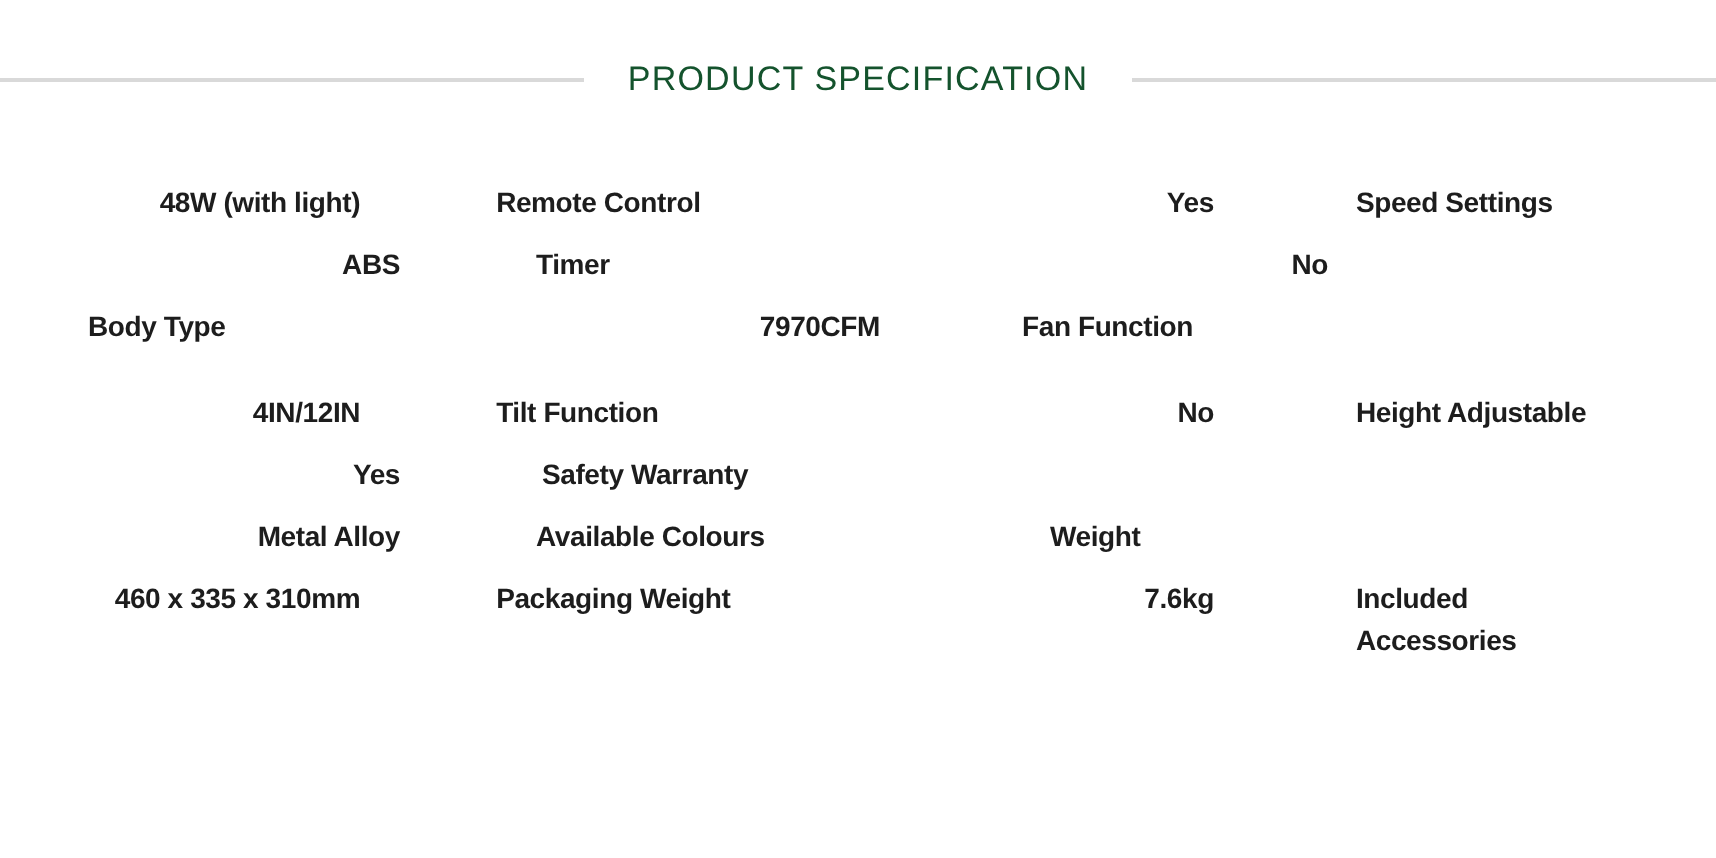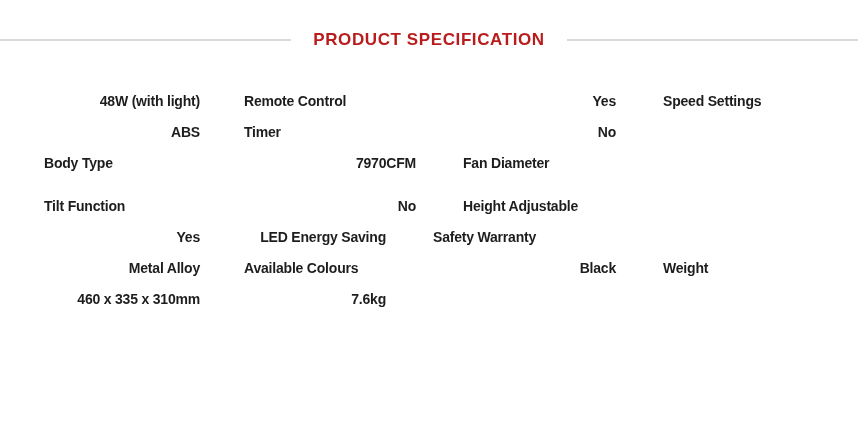--- a/index.html
+++ b/index.html
@@ -2,30 +2,30 @@
 <html><head>
 <meta charset="utf-8">
 <style>
   * { margin:0; padding:0; box-sizing:border-box; }
   html,body { width:858px; height:429px; background:#ffffff; overflow:hidden; }
   body { font-family:"Liberation Sans", sans-serif; color:#1d1d1d; }
 
   .spec-header { display:flex; align-items:center; margin-top:30px; }
   .divider { flex:1; height:2px; background:#d9d9d9; }
   .spec-title {
-    font-size:17px; font-weight:700; letter-spacing:0.6px;
-    line-height:20px; color:#b91c1c; padding:0 22px; white-space:nowrap;
+    font-size:17px; font-weight:400; letter-spacing:0.6px;
+    line-height:20px; color:#14532d; padding:0 22px; white-space:nowrap;
   }
 
   .spec-table {
     margin-top:41px;
     font-size:14px; font-weight:700; letter-spacing:-0.2px;
     line-height:21px; color:#1d1d1d;
   }
-  .spec-row { display:flex; margin-bottom:10px; }
+  .spec-row { display:flex; margin-bottom:10px;gap:24px; }
   .spec-row.group-start { margin-top:22px; }
 
   .c1 { width:200px; text-align:right; }
   .c2 { width:230px; padding-left:44px; }
   .c3 { width:186px; text-align:right; }
   .c4 { width:242px; padding-left:47px; padding-right:45px; }
 </style>
 </head>
 <body>
 
@@ -46,41 +46,42 @@
 
   <div class="spec-row">
     <div class="c1">ABS</div>
     <div class="c2">Timer</div>
     <div class="c3">No</div>
   </div>
 
   <div class="spec-row">
     <div class="c2">Body Type</div>
     <div class="c3">7970CFM</div>
-    <div class="c4">Fan Diameter</div>
+    <div class="c4">Fan Function</div>
   </div>
 
   <div class="spec-row group-start">
+    <div class="c1">4IN/12IN</div>
     <div class="c2">Tilt Function</div>
     <div class="c3">No</div>
     <div class="c4">Height Adjustable</div>
   </div>
 
   <div class="spec-row">
     <div class="c1">Yes</div>
-    <div class="c3">LED Energy Saving</div>
     <div class="c4">Safety Warranty</div>
   </div>
 
   <div class="spec-row">
     <div class="c1">Metal Alloy</div>
     <div class="c2">Available Colours</div>
-    <div class="c3">Black</div>
     <div class="c4">Weight</div>
   </div>
 
   <div class="spec-row">
     <div class="c1">460 x 335 x 310mm</div>
+    <div class="c2">Packaging Weight</div>
     <div class="c3">7.6kg</div>
+    <div class="c4">Included Accessories</div>
   </div>
 
 
 </section>
 
 </body></html>

